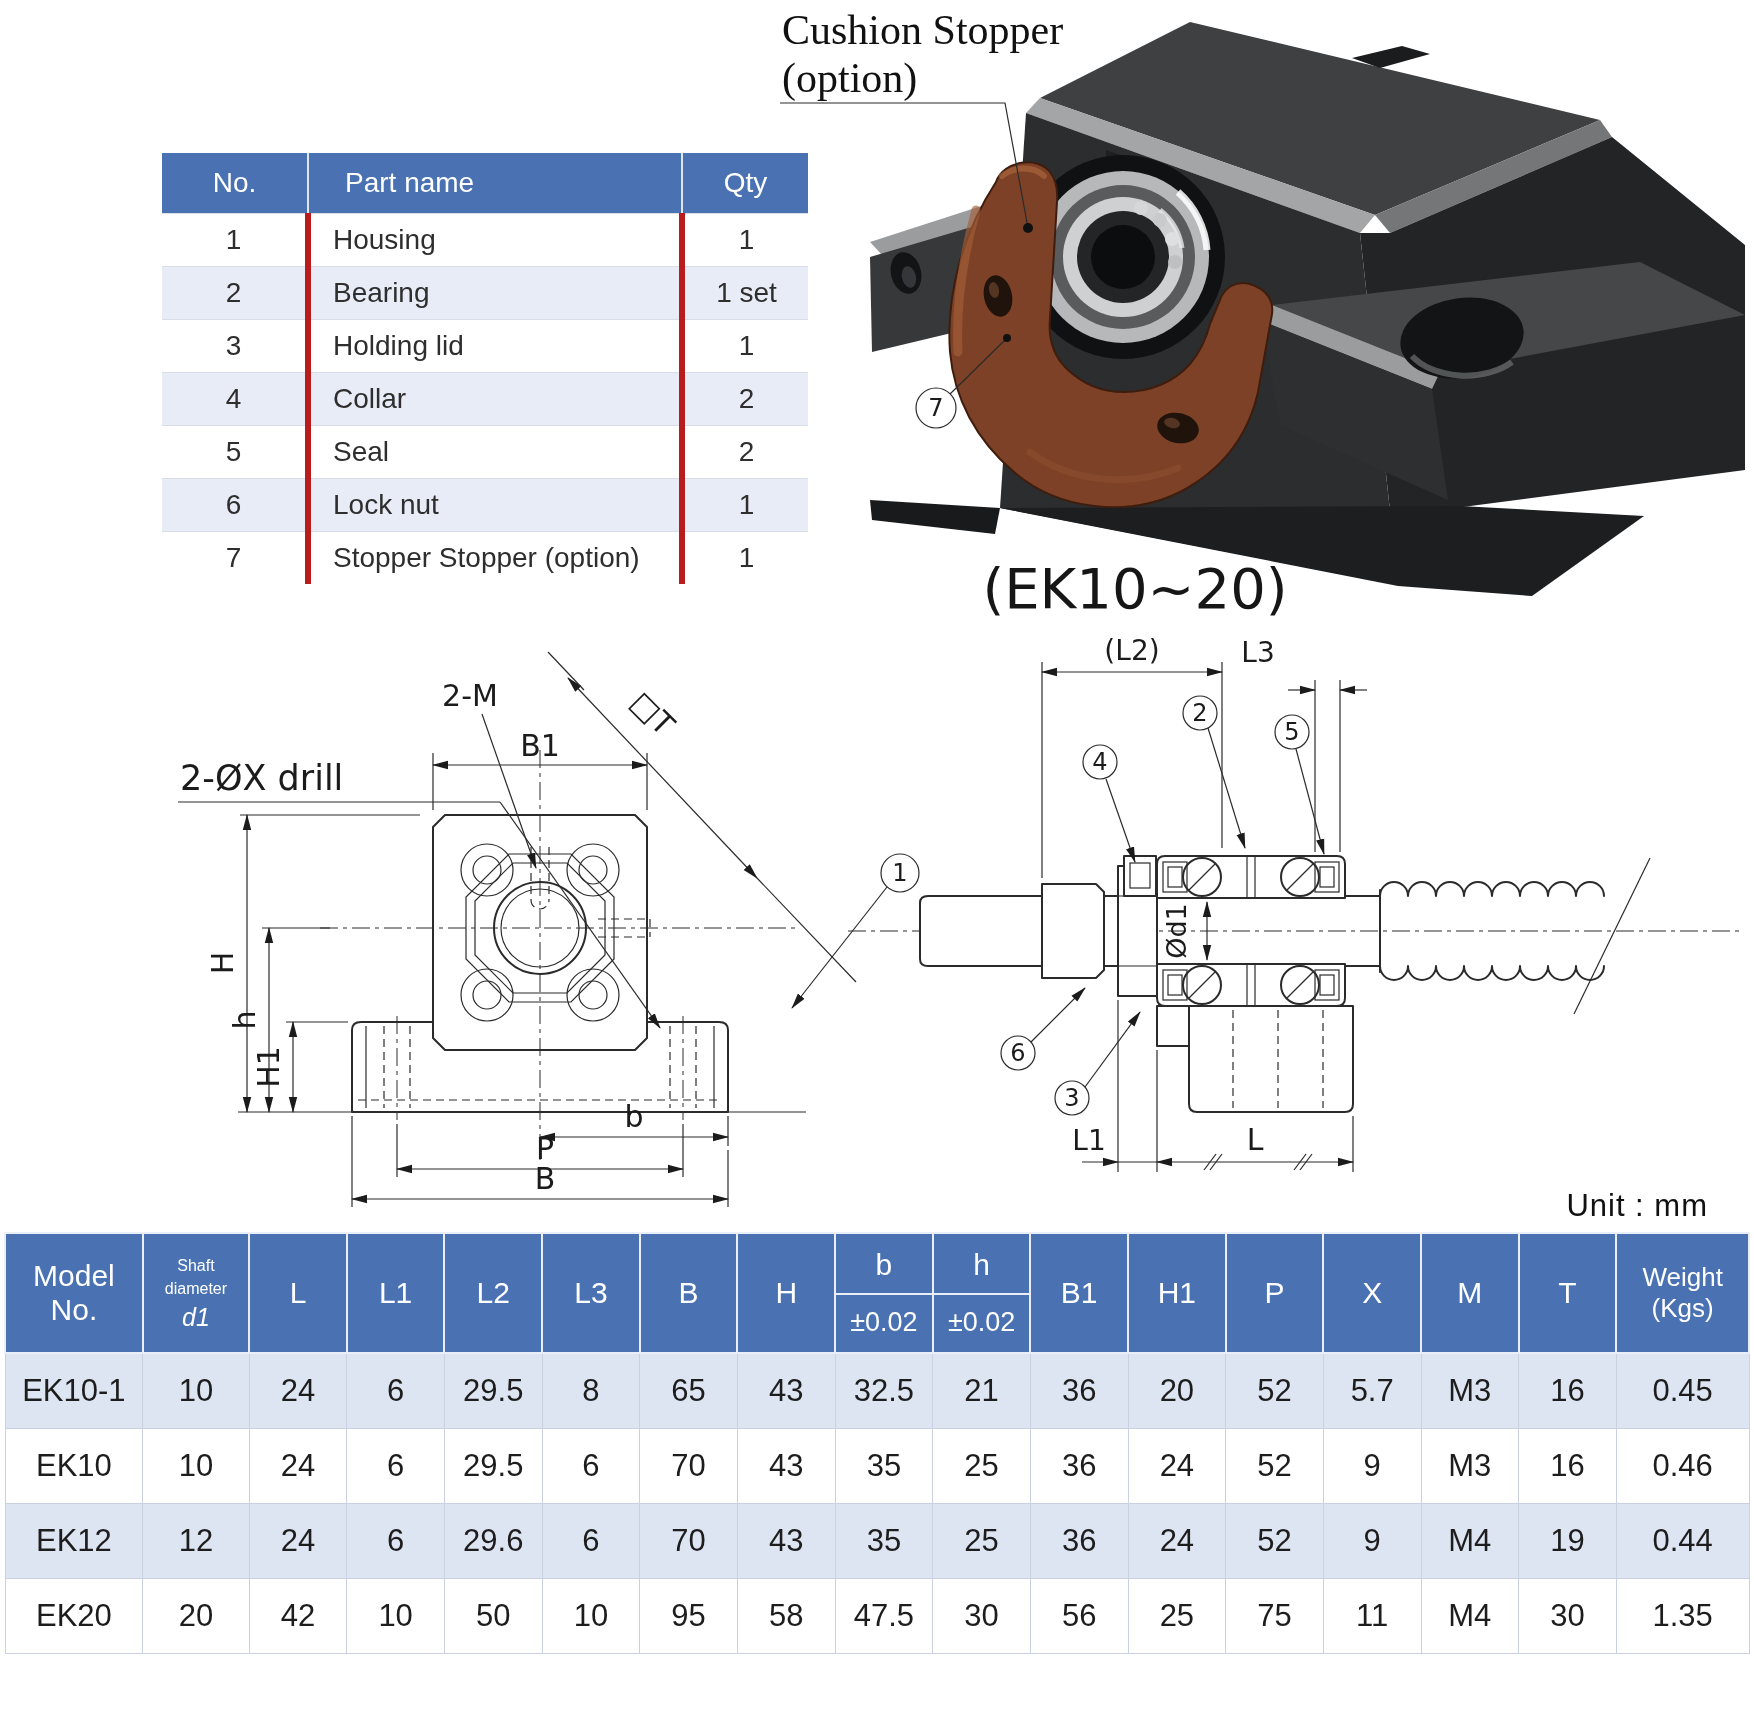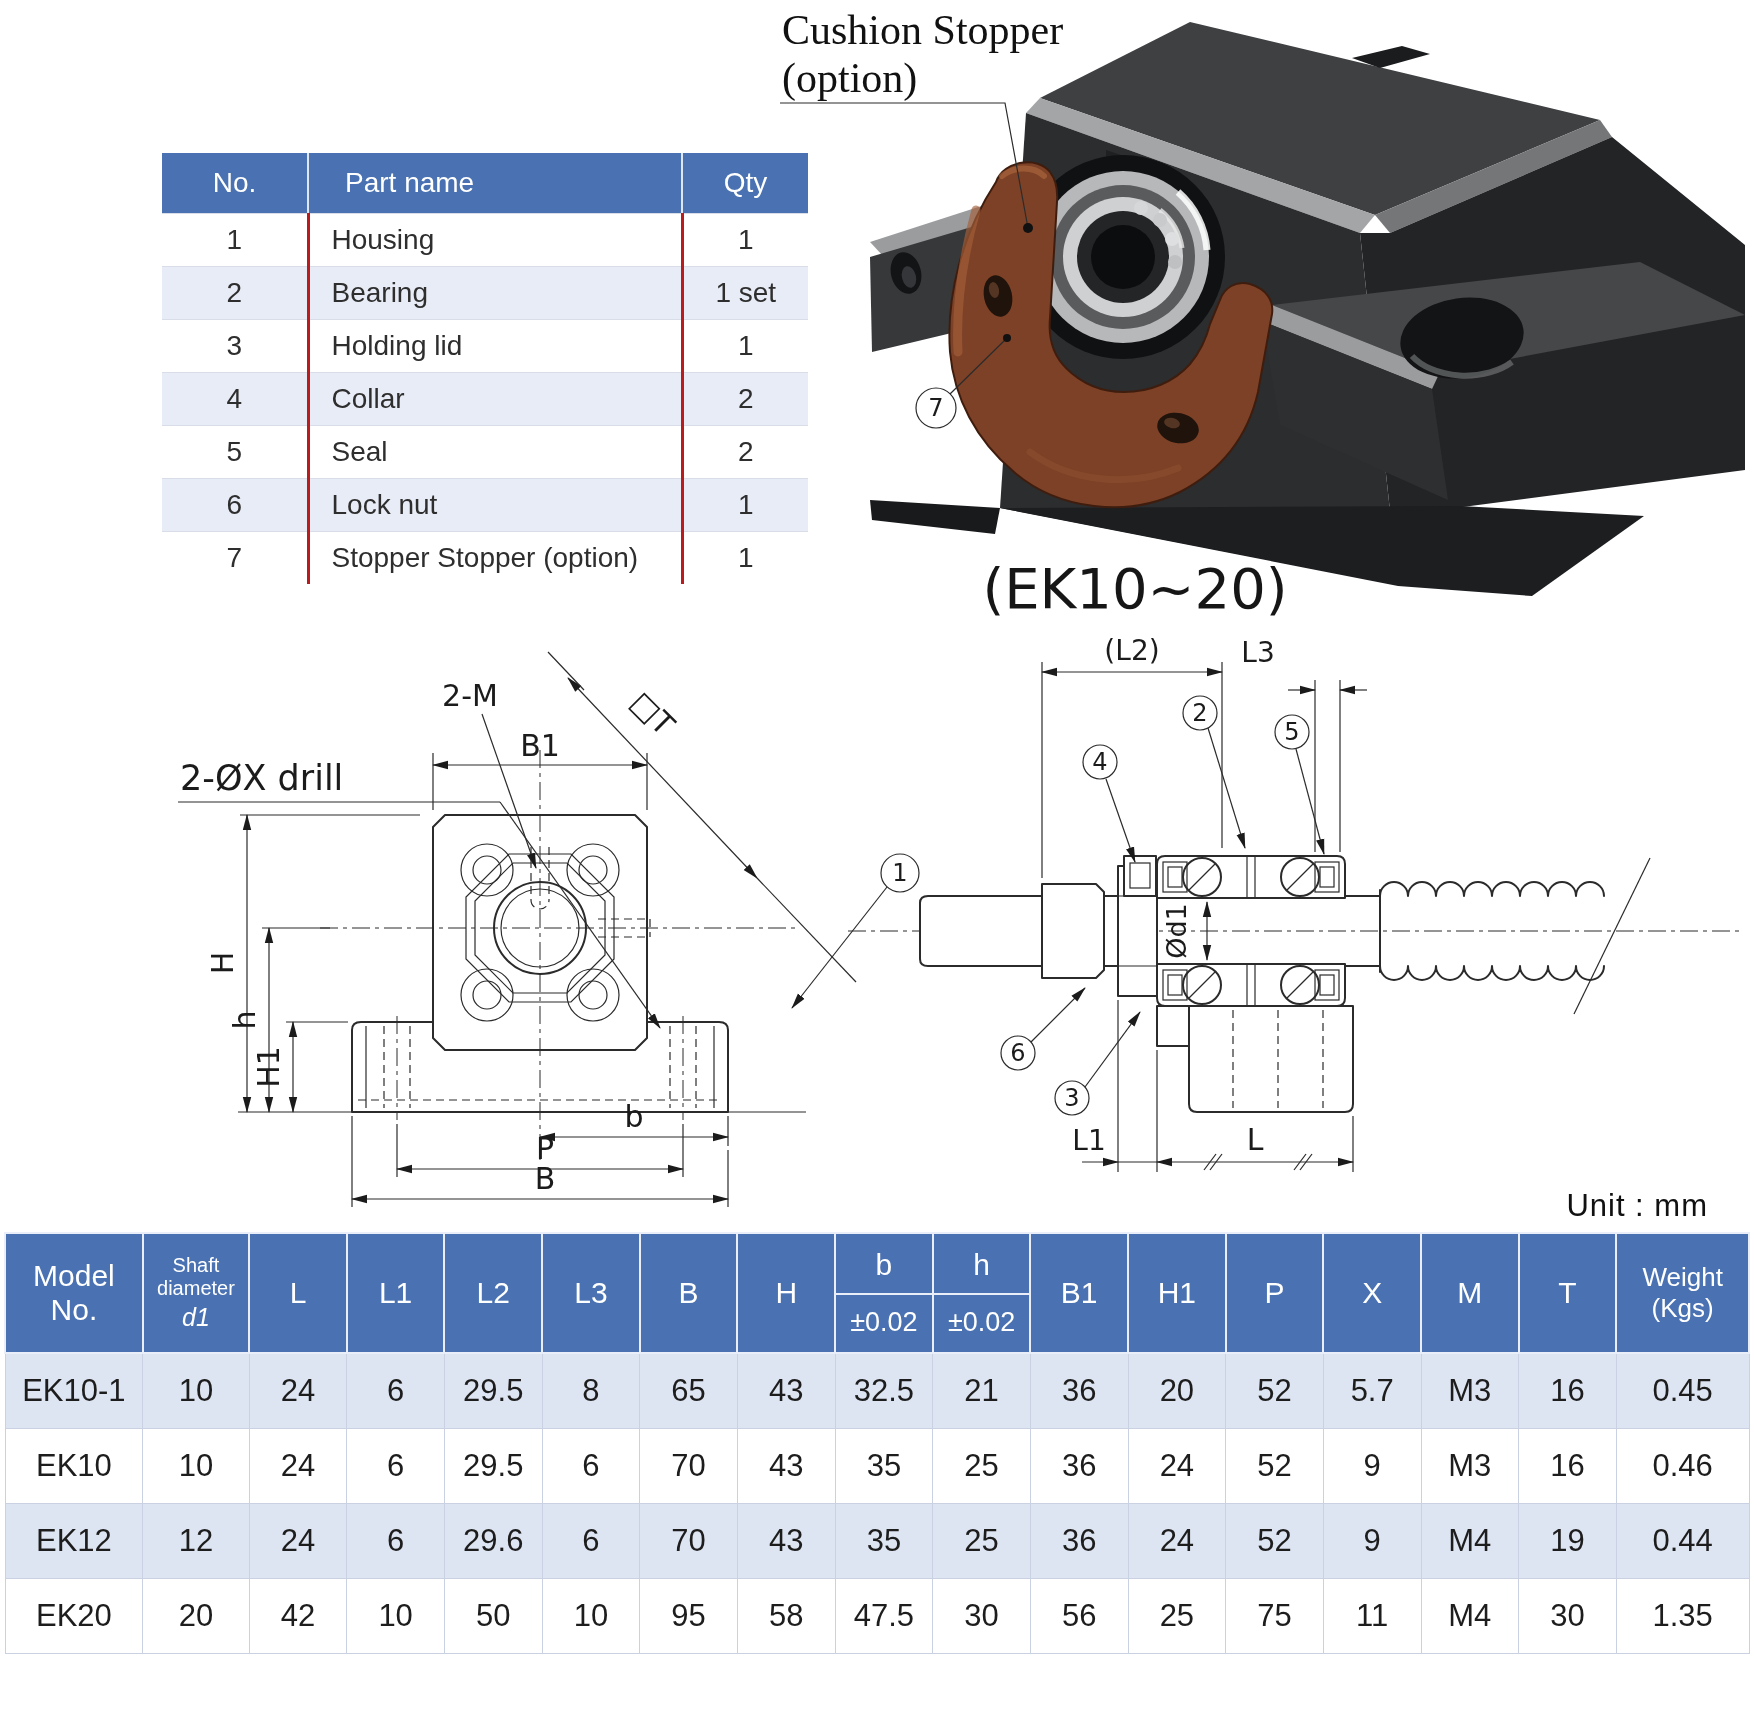--- a/index.html
+++ b/index.html
@@ -5,40 +5,40 @@
   html,body{margin:0;padding:0;background:#fff;}
   #page{position:relative;width:1754px;height:1718px;background:#fff;overflow:hidden;
         font-family:"Liberation Sans",sans-serif;color:#222;}
 
   
   .parts-table{position:absolute;left:162px;top:153px;width:646px;border-collapse:collapse;table-layout:fixed;}
   .parts-table th{background:var(--hdr,#4a72b2);color:#fff;font-weight:normal;font-size:28px;height:58px;
                   border-left:2px solid #dfe6f3;}
   .parts-table th:first-child{border-left:none;}
   .parts-table td{font-size:28px;color:#2e2e2e;height:50px;border-top:1px solid #d9dde8;
-                  border-left:3px solid #b91c1c;background:transparent;}
+                  border-left:6px solid #b91c1c;background:transparent;}
   .parts-table td:first-child{border-left:none;}
   .parts-table tbody tr:nth-child(even){background:var(--altp,#e8ecf6);}
   .parts-table .c-no{text-align:center;}
   .parts-table .c-name{text-align:left;padding-left:22px;}
   .parts-table .c-qty{text-align:center;}
   .parts-table th.h-name{text-align:left;padding-left:36px;}
 
   
   .unit{position:absolute;top:1188px;right:46px;font-size:31px;color:#111;letter-spacing:1px;}
 
   
   .spec-wrap{position:absolute;left:4px;top:1232px;width:1746px;}
   .spec-table{width:100%;border-collapse:collapse;table-layout:fixed;}
   .spec-table th{background:var(--hdr,#4a72b2);color:#fff;font-weight:normal;font-size:30px;height:118px;
                  border:2px solid #e9eef8;padding:0;vertical-align:middle;}
   .spec-table td{font-size:31px;color:#1d1d1d;text-align:center;height:72px;
                  border:1px solid #c9d1e2;}
   .spec-table tbody tr:nth-child(odd){background:var(--alt,#dee5f2);}
-  .spec-table th .hl0,.spec-table th .hl1{font-size:20px;line-height:23px;}
+  .spec-table th .hl0,.spec-table th .hl1{font-size:16px;line-height:23px;}
   .spec-table th .hl2{font-size:25px;line-height:30px;margin-top:2px;font-style:italic;}
   .spec-table th .hw{font-size:26px;line-height:31px;}
   .spec-table th .tol-top{font-size:30px;height:57px;line-height:57px;border-bottom:2px solid #e9eef8;}
   .spec-table th .tol-bot{font-size:27px;height:55px;line-height:55px;}
 
   
   svg{position:absolute;left:0;}
   .ln{stroke:#2b2b2b;stroke-width:2;fill:none;stroke-linecap:round;stroke-linejoin:round;}
   .lnf{stroke:#2b2b2b;stroke-width:2;fill:#fff;stroke-linejoin:round;}
   .thin{stroke:#2b2b2b;stroke-width:1.2;fill:none;}

